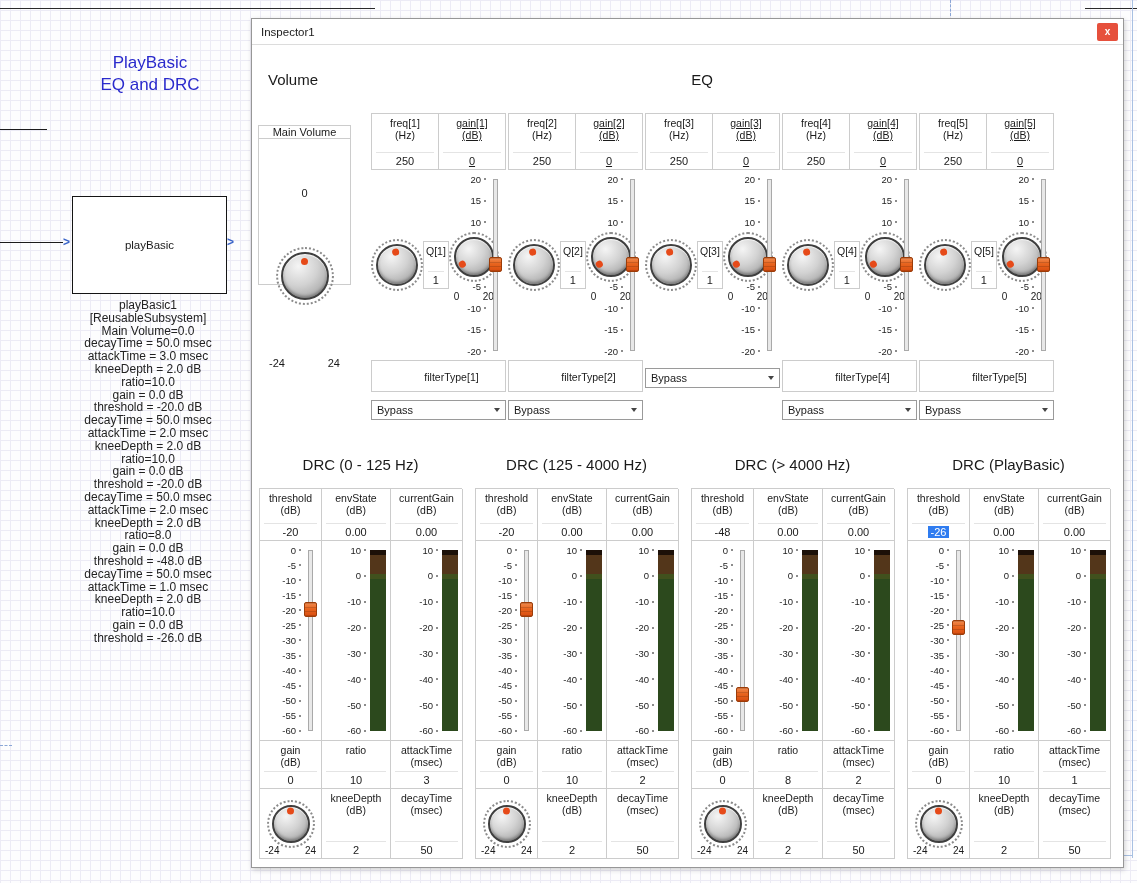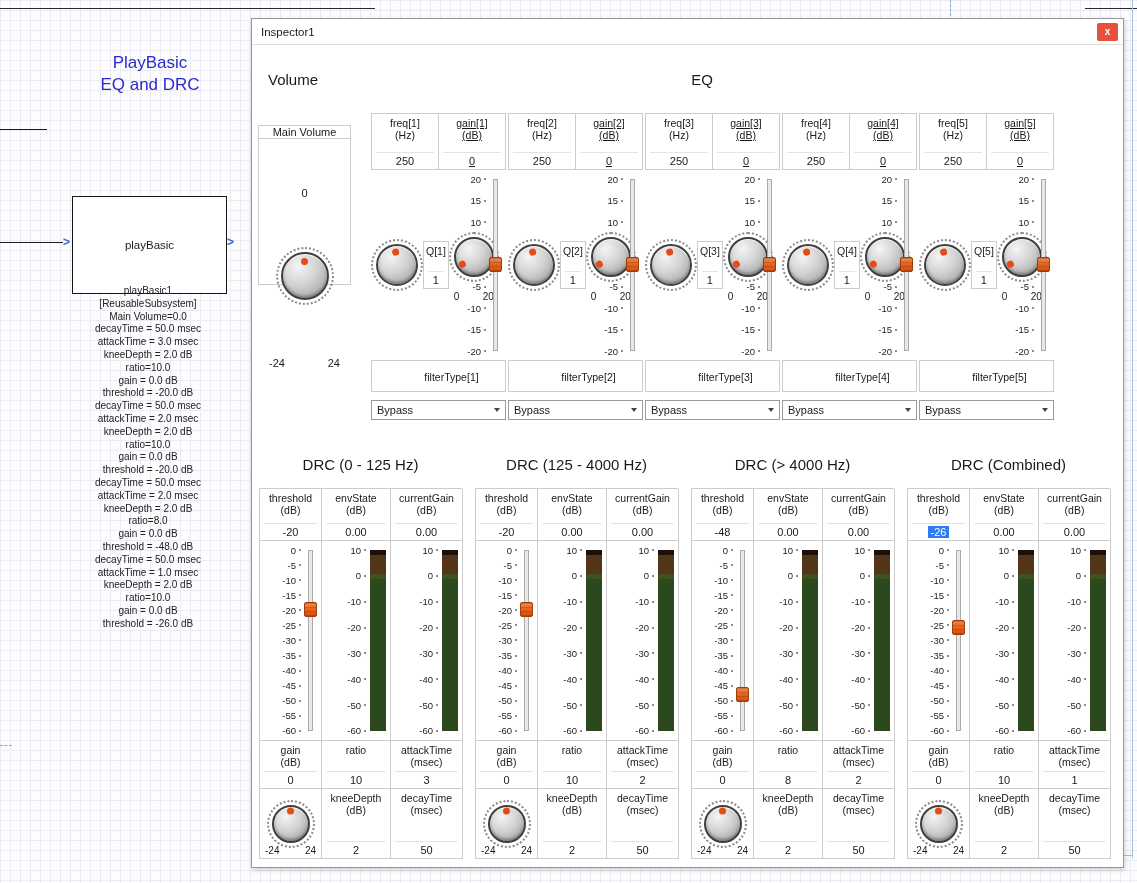--- a/index.html
+++ b/index.html
@@ -21,22 +21,22 @@
   .topline.seg-r{left:1085px;width:52px;}
   .pb-v1{position:absolute;left:950px;top:0;height:16px;border-left:1.5px dashed #8aa6d6;}
   .pb-v2{position:absolute;left:1132px;top:0;height:858px;border-left:1.5px solid #a8c0e2;}
   .pb-h1{position:absolute;left:1093px;top:855px;width:40px;border-top:1.5px solid #a8c0e2;}
   .pb-h2{position:absolute;left:0;top:745px;width:12px;border-top:1.5px dashed #8aa6d6;}
   .block{position:absolute;left:72px;top:196px;width:153px;height:96px;background:#fff;
     border:1.6px solid #141414;display:flex;align-items:center;justify-content:center;font-size:11.5px;}
   .port{position:absolute;color:#3a64c8;font-size:12px;font-weight:700;line-height:12px;}
   .port-in{left:63px;top:236px;}
   .port-out{left:227px;top:236px;}
-  .block-params{position:absolute;left:28px;top:285px;width:240px;text-align:center;
-    font-size:10px;line-height:12.8px;color:#222;white-space:pre-line;}
+  .block-params{position:absolute;left:28px;top:299px;width:240px;text-align:center;
+    font-size:12px;line-height:12.8px;color:#222;white-space:pre-line;}
   
   #window{position:absolute;left:251px;top:18px;width:871px;height:848px;background:#fff;
     border:1px solid #979797;box-shadow:1px 2px 5px rgba(0,0,0,.18);}
   .titlebar{height:25px;display:flex;align-items:center;padding-left:9px;
     border-bottom:1px solid #dcdcdc;font-size:11.5px;}
   .closebtn{margin-left:auto;margin-right:5px;width:21px;height:18px;background:#e6503c;border-radius:2px;
     color:#fff;font-size:10px;font-weight:700;display:flex;align-items:center;justify-content:center;cursor:default;}
   .sec-title{position:absolute;font-size:15px;}
   #volume-title{left:16px;top:52px;}
   #eq-title{left:380px;top:52px;width:140px;text-align:center;}
@@ -441,23 +441,20 @@
                   <span class="tdot"></span>
                 </span>
               </div>
           <div class="trackwrap">
             <div class="track"></div>
             <div class="handle" style="top: calc(50% - 8px);"></div>
           </div>
         </div>
       </div>
     </div>
-    <div class="pcell filtlab">
-      <div class="plab">filterType[3]</div>
-    </div>
     <div class="dropdown">
       <span class="ddtext">Bypass</span>
       <span class="ddarrow"></span>
     </div>
   </div>
 
   <div class="eq-group">
     <div class="eq-header">
       <div class="pcell">
         <div class="plab">freq[4]</div>
@@ -1234,21 +1231,21 @@
       </div>
       <div class="pcell">
         <div class="plab">decayTime</div>
         <div class="plab">(msec)</div>
         <div class="pval"><span class="pvtext">50</span></div>
       </div>
     </div>
   </div>
 
   <div class="drc-section">
-    <div class="drc-title">DRC (Combined)</div>
+    <div class="drc-title">DRC (PlayBasic)</div>
     <div class="drc-table">
 
       <div class="pcell">
         <div class="plab">threshold</div>
         <div class="plab">(dB)</div>
         <div class="pval editing"><span class="pvtext">-26</span></div>
       </div>
       <div class="pcell">
         <div class="plab">envState</div>
         <div class="plab">(dB)</div>

